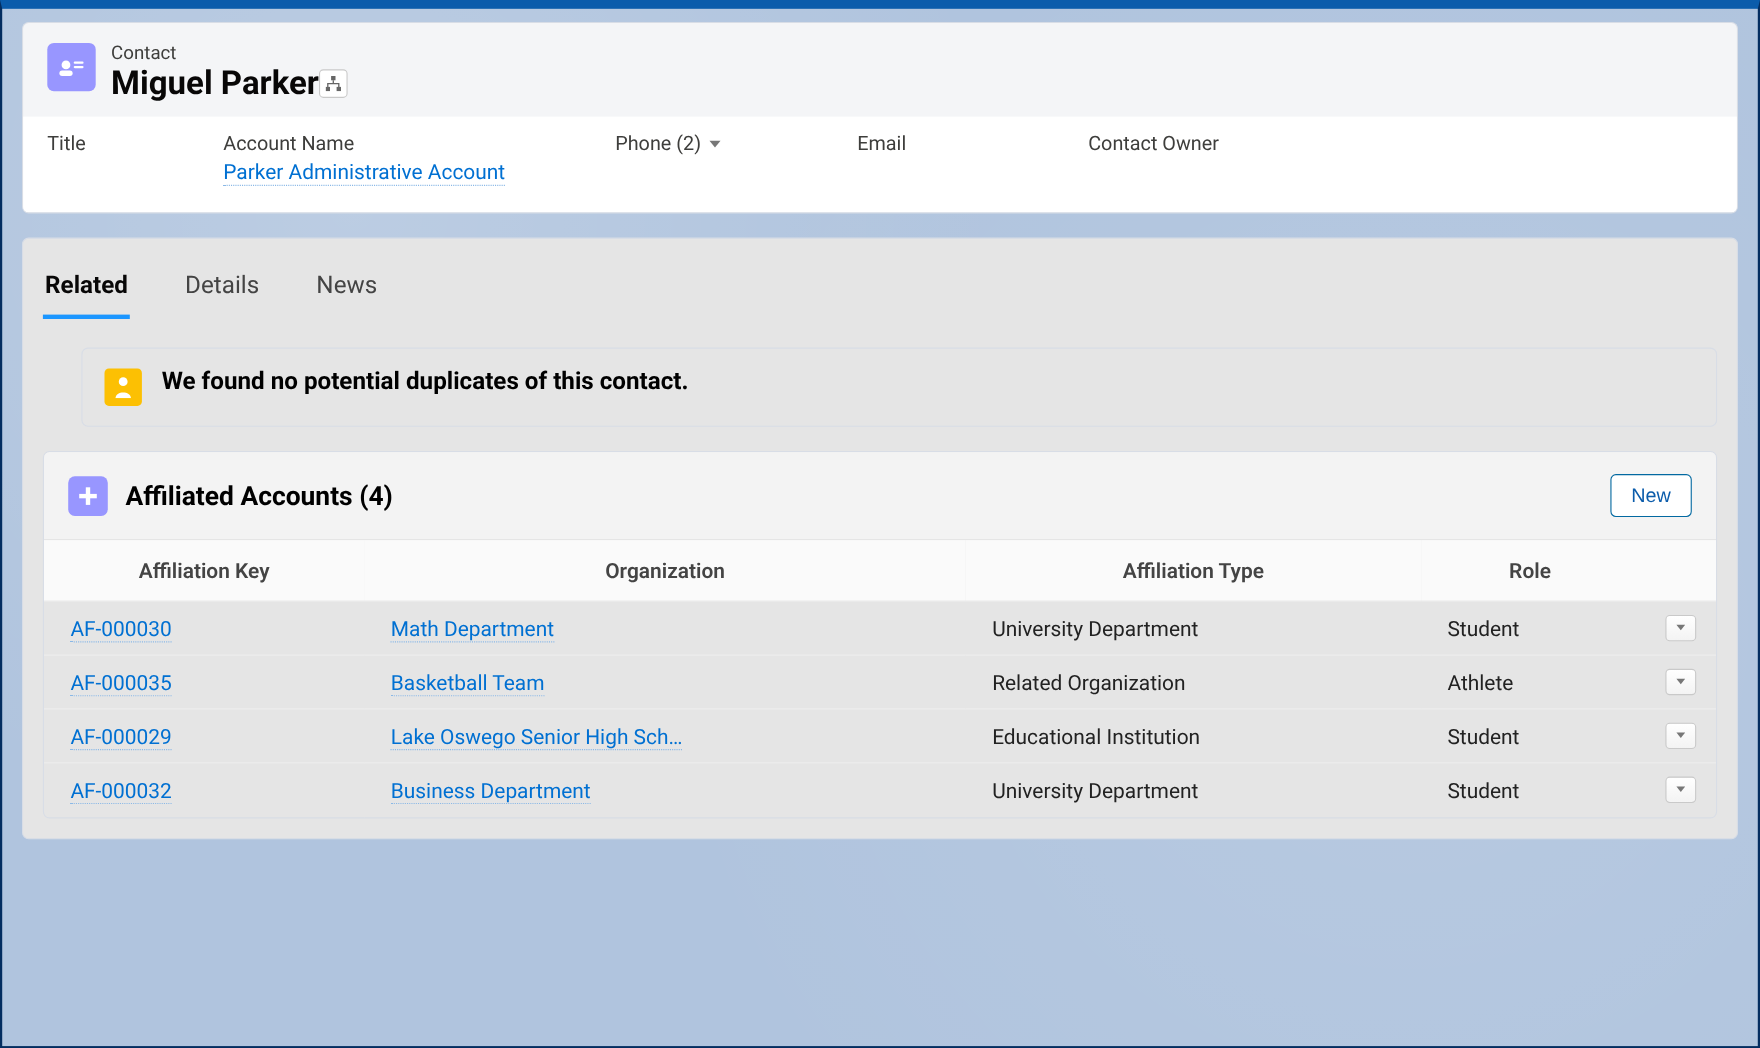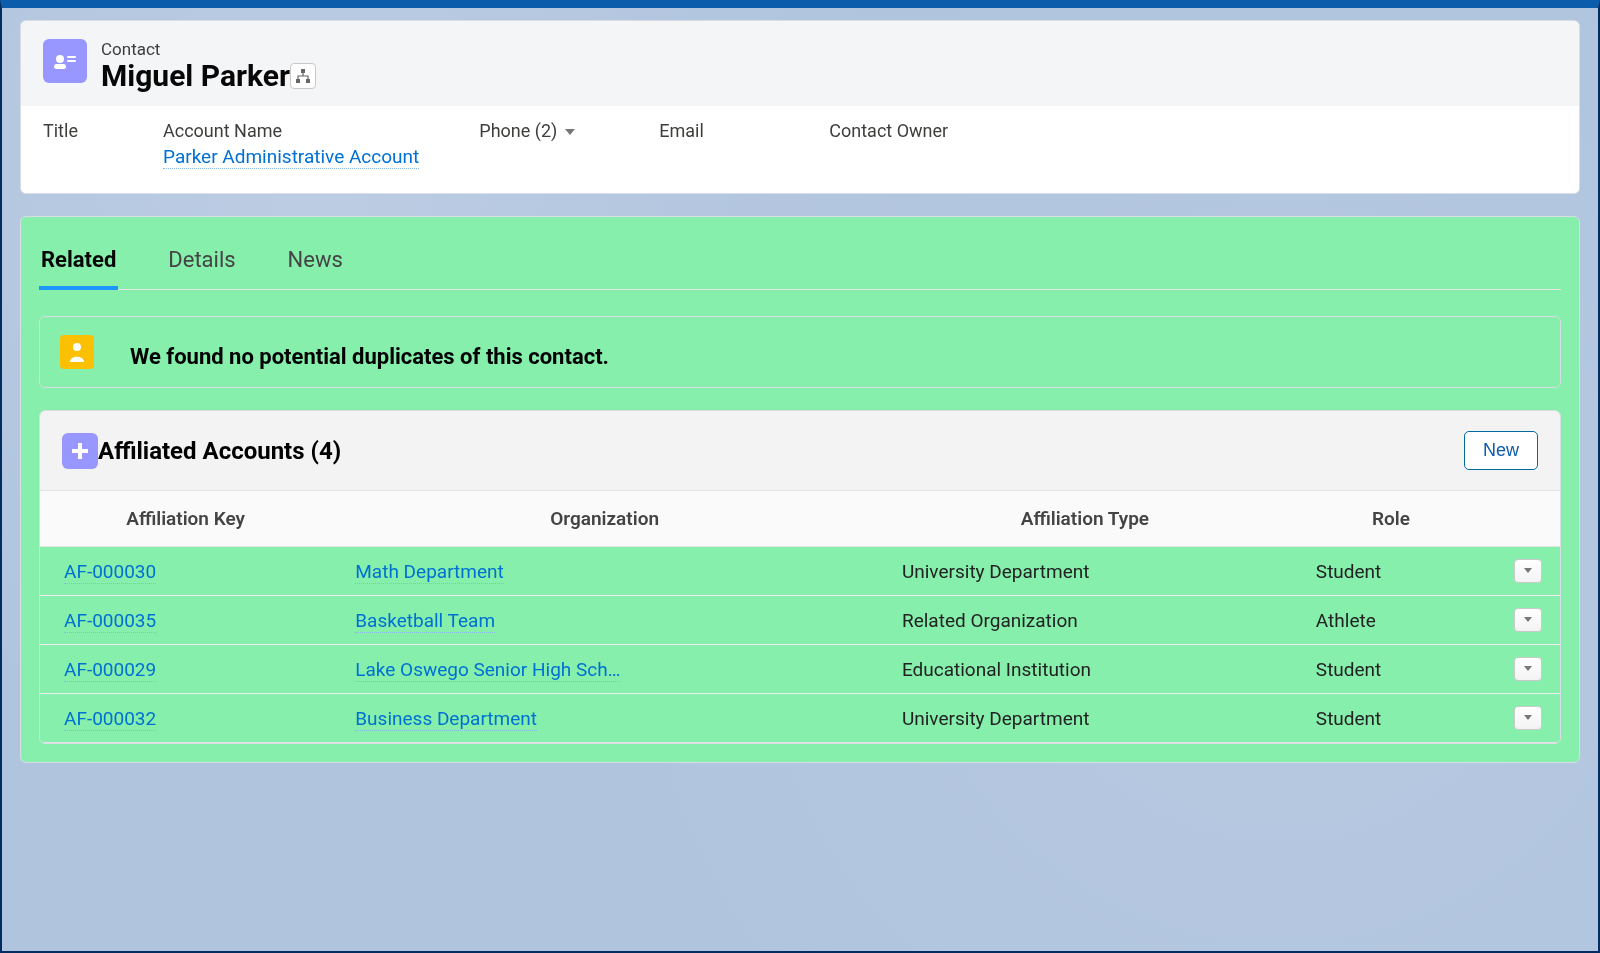--- a/index.html
+++ b/index.html
@@ -44,29 +44,30 @@
     width: 26px; height: 26px;
     display: inline-flex; align-items: center; justify-content: center;
     cursor: pointer;
     font-size: 14px;
     color: #555;
   }
   .header-fields {
     background: #fff;
     display: flex;
     padding: 14px 22px 24px 22px;
+    gap: 40px;
   }
   .hf { min-width: 120px; }
   .hf-label { font-size: 18px; color: #3e3e3c; margin-bottom: 4px; }
   .hf-value { font-size: 19px; color: #0070d2; border-bottom: 1px dotted #8ab8e6; cursor: pointer; display: inline-block;}
   .hf-phone { display: flex; align-items: center; gap: 6px; font-size: 18px; color: #3e3e3c;}
   .caret { display:inline-block; }
 
   .tabs-card {
-    background: #86efac;
+    background: #e5e5e5;
     border-radius: 6px;
     border: 1px solid #d8dde6;
     padding: 0 18px 18px 18px;
   }
   .tabs {
     display: flex;
     gap: 48px;
     border-bottom: 1px solid #e5e5e5;
     padding-top: 22px;
   }
@@ -83,45 +84,46 @@
     border-bottom: 4px solid #1b96ff;
     margin-bottom: -1px;
   }
 
   .dup-card {
     margin-top: 26px;
     border: 1px solid #d8dde6;
     border-radius: 6px;
     padding: 18px 20px;
     display: flex;
-    align-items: flex-end;
-    gap: 36px;
+    align-items: flex-start;
+    gap: 18px;
     font-size: 22px;
     font-weight: 700;
+    margin-left: 35px;
   }
   .dup-icon {
     width: 34px; height: 34px; background: #fcc003; border-radius: 4px;
     display:flex; align-items:center; justify-content:center;
   }
 
   .rel-card {
     margin-top: 22px;
     border: 1px solid #d8dde6;
     border-radius: 6px;
     overflow: hidden;
   }
   .rel-head {
     background: #f3f3f3;
     padding: 20px 22px;
     display: flex;
     align-items: center;
     justify-content: space-between;
     border-bottom: 1px solid #e5e5e5;
   }
-  .rel-head-left { display:flex; align-items:center; }
+  .rel-head-left { display:flex; align-items:center; gap: 16px;}
   .rel-icon {
     width: 36px; height: 36px; background: #9896ff; border-radius: 6px;
     display:flex; align-items:center; justify-content:center;
   }
   .rel-title { font-size: 24px; font-weight: 700; }
   .new-btn {
     background: #fff;
     border: 1px solid #0369a1;
     border-radius: 5px;
     padding: 8px 18px;

